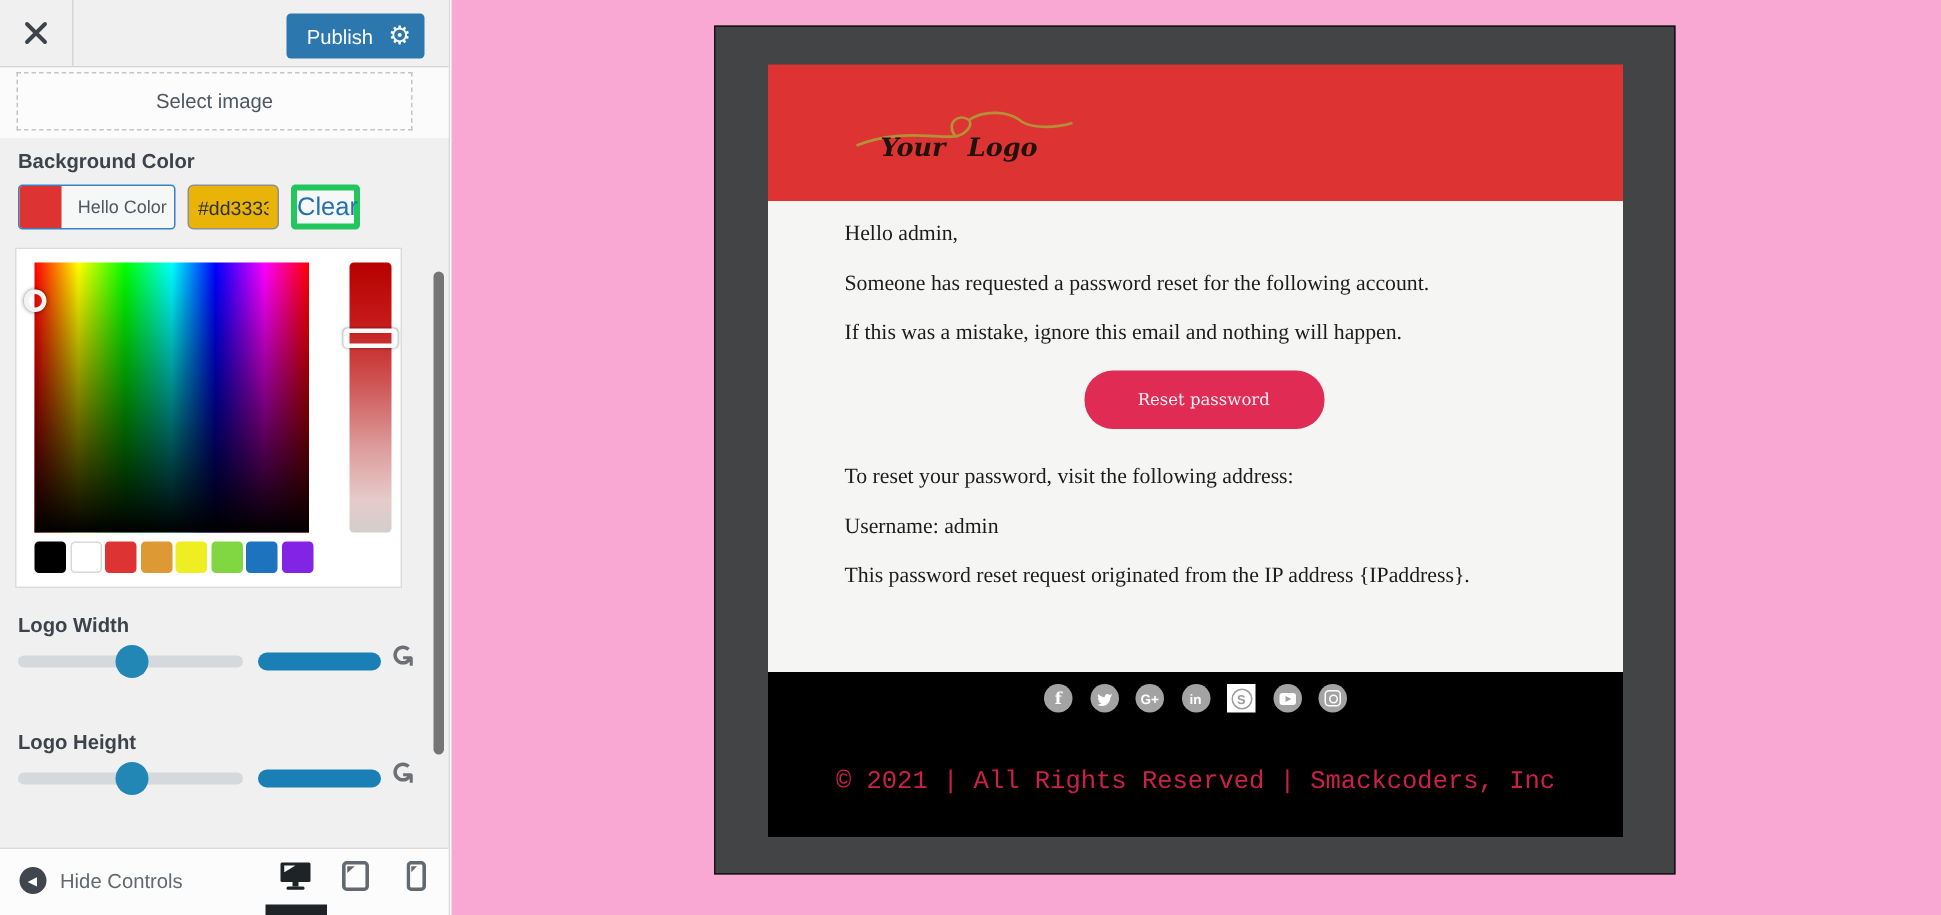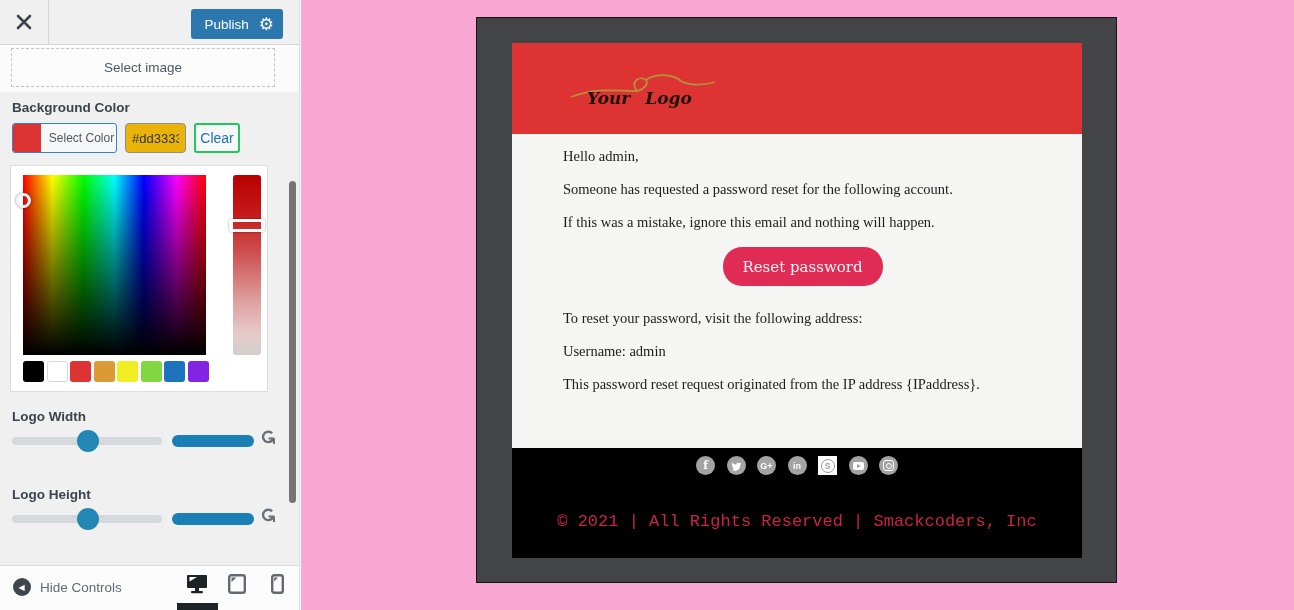--- a/index.html
+++ b/index.html
@@ -16,21 +16,21 @@
   .gear-icon { color:#fff; font-size:17px; line-height:1; cursor:pointer; font-family:"DejaVu Sans",sans-serif; }
 
   .image-row { position:absolute; left:0; top:45px; width:100%; height:47px; background:#fbfbfb; }
   .select-image { position:absolute; left:11px; top:3px; width:264px; height:39px; background:#fcfcfc; border:1px dashed #c3c4c7; color:#50575e; font-size:13.5px; cursor:pointer; font-family:"Liberation Sans",sans-serif; }
 
   .bgc-label { position:absolute; left:12px; top:100px; font-size:13.5px; font-weight:bold; color:#3c434a; }
   .color-row { position:absolute; left:12px; top:123px; height:30px; display:flex; align-items:center; }
   .select-color-btn { position:relative; width:105px; height:30px; background:#f6f7f7; border:1px solid #3582c4; border-radius:3px; padding:0 0 0 34px; font-size:12px; color:#50575e; cursor:pointer; text-align:center; font-family:"Liberation Sans",sans-serif; }
   .cur-swatch { position:absolute; left:0; top:0; width:28px; height:28px; border-radius:2px 0 0 2px; }
   .hex-input { margin-left:8px; width:61px; height:30px; border:1px solid #8c8f94; border-radius:4px; background:#eab308; font-size:13px; color:#2c3338; padding:0 6px; font-family:"Liberation Sans",sans-serif; }
-  .clear-btn { margin-left:8px; width:46px; height:30px; background:#f6f7f7; border:2px solid #22c55e; border-radius:3px; color:#2271b1; font-size:14px; cursor:pointer; font-family:"Liberation Sans",sans-serif; }
+  .clear-btn { margin-left:8px; width:46px; height:30px; background:#f6f7f7; border:4px solid #22c55e; border-radius:3px; color:#2271b1; font-size:17px; cursor:pointer; font-family:"Liberation Sans",sans-serif; }
 
   .picker { position:absolute; left:10px; top:165px; width:258px; height:227px; background:#fff; border:1px solid #dcdcde; }
   .sat-square { position:absolute; left:12px; top:9px; width:183px; height:180px; cursor:crosshair;
     background: linear-gradient(to bottom, rgba(0,0,0,0) 0%, #000 100%),
                 linear-gradient(to right, #f00 0%, #ff0 16%, #0f0 33%, #0ff 50%, #00f 66%, #f0f 84%, #f00 100%); }
   .sat-handle { position:absolute; left:-7px; top:18px; width:15px; height:15px; border:3px solid #f3f3f3; border-radius:50%; box-shadow:0 0 3px rgba(0,0,0,.55); background:transparent; }
   .shade-strip { position:absolute; left:222px; top:9px; width:28px; height:180px; border-radius:3px; cursor:pointer;
     background: linear-gradient(to bottom, #b80000 0%, #c51a1a 22%, #cf5555 45%, #dd9a9a 68%, #e6cbca 88%, #d2cecd 100%); }
   .shade-handle { position:absolute; left:-4px; top:44px; width:36px; height:13px; border:3px solid #fbfbfb; border-radius:3px; box-shadow:0 0 2px rgba(0,0,0,.5); background:transparent; }
   .palette-row { position:absolute; left:12px; top:195px; display:flex; gap:2.5px; }
@@ -56,21 +56,21 @@
   .active-ind { position:absolute; left:177px; bottom:0; width:41px; height:7px; background:#1d2327; }
 
   
   .preview { position:absolute; left:301px; top:0; width:993px; height:610px; background:#f9a8d4; }
   .email-frame { position:absolute; left:175px; top:17px; width:641px; height:566px; background:#434445; border:1px solid #141414; }
   .email { position:absolute; left:35px; top:25px; width:570px; height:515px; }
   .email-header { position:relative; height:91px; }
   .logo-svg { position:absolute; left:57px; top:30px; }
   .email-body { height:314px; background:#f5f5f4; padding:14px 40px 0 51px; font-family:"Liberation Serif",serif; font-size:14.5px; color:#1c1c1c; }
   .email-body p { margin:0 0 17px; line-height:16px; }
-  .reset-btn { display:block; margin:13px auto 24px; width:160px; height:39px; background:#e02b55; border:0; border-radius:19px; color:#fdf3f4; font-family:"DejaVu Serif",serif; font-size:15px; cursor:pointer; }
+  .reset-btn { display:block; margin:13px auto 24px; width:160px; height:39px; background:#e02b55; border:0; border-radius:19px; color:#fdf3f4; font-family:"DejaVu Serif",serif; font-size:11px; cursor:pointer; }
   .email-footer { height:110px; background:#000; text-align:center; }
   .social-row { display:flex; justify-content:center; gap:11.5px; padding-top:8px; }
   .s-icon { position:relative; width:19px; height:19px; border-radius:50%; background:#a3a3a3; color:#fff; display:flex; align-items:center; justify-content:center; font-size:11px; font-weight:bold; cursor:pointer; overflow:hidden; }
   .s-icon.fb { font-family:"DejaVu Serif",serif; }
   .s-icon.gp { font-size:9px; }
   .s-icon.li { font-size:9px; }
   .s-sq { width:19px; height:19px; border-radius:0; background:#fff; color:#9c9c9c; }
   .s-sq .ring { width:14px; height:14px; border:1.5px solid #9c9c9c; border-radius:50%; display:flex; align-items:center; justify-content:center; font-size:8.5px; }
   .yt-box { width:11px; height:8px; background:#fff; border-radius:2px; position:relative; }
   .yt-box::after { content:""; position:absolute; left:4px; top:2px; border-left:4px solid #a3a3a3; border-top:2.5px solid transparent; border-bottom:2.5px solid transparent; }
@@ -98,21 +98,21 @@
 
     <div class="image-row">
       <button class="select-image">Select image</button>
     </div>
 
     <div class="bgc-label">Background Color</div>
 
     <div class="color-row">
       <button class="select-color-btn">
         <span class="cur-swatch" style="background: rgb(221, 51, 51);"></span>
-        <span>Select Color</span>
+        <span>Hello Color</span>
       </button>
       <input class="hex-input" value="#dd3333" style="">
       <button class="clear-btn">Clear</button>
     </div>
 
     <div class="picker">
       <div class="sat-square">
         <div class="sat-handle"></div>
       </div>
       <div class="shade-strip">

